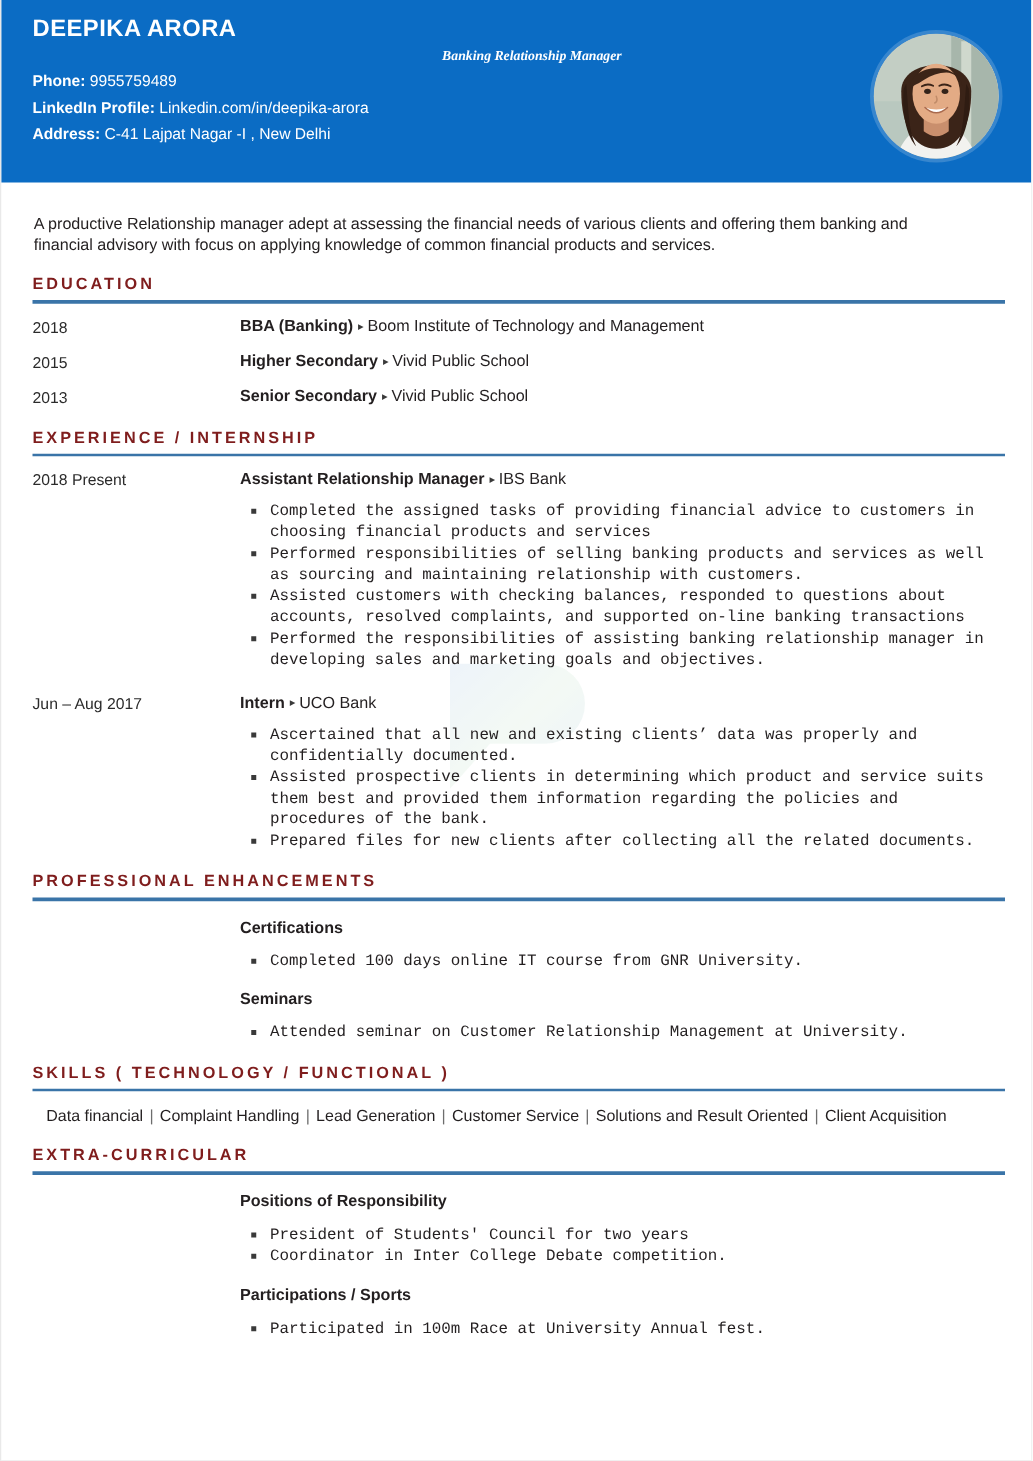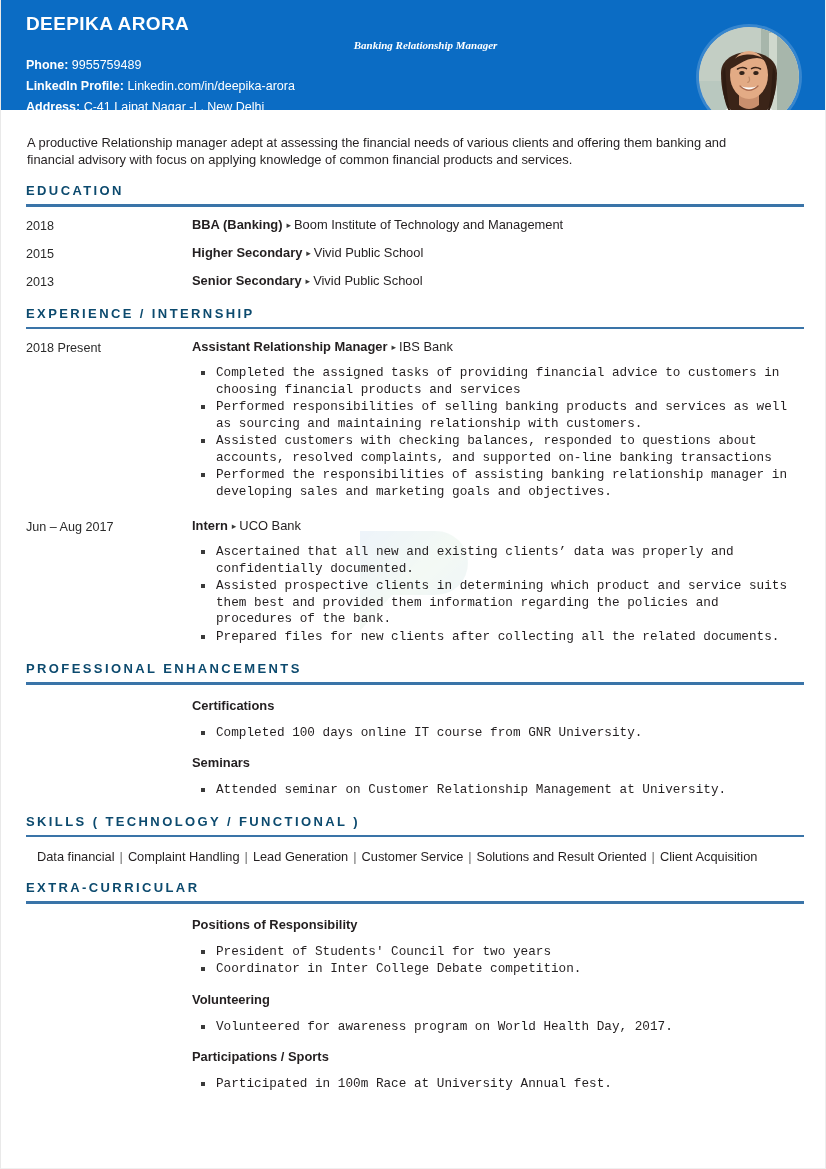--- a/index.html
+++ b/index.html
@@ -38,21 +38,21 @@
     pointer-events: none;
     z-index: 0;
     opacity: .35;
   }
 
   
   .header {
     position: relative;
     z-index: 2;
     background: #0b6cc4;
-    height: 110px;
+    height: 146px;
     padding: 12px 0 0 0;
     box-sizing: border-box;
     overflow: hidden;
   }
   .header-inner {
     position: relative;
     height: 100%;
     padding-left: 25px;
   }
   .name {
@@ -106,21 +106,21 @@
     font-size: 12.9px;
     line-height: 17px;
     color: #231f20;
     margin: 24px 52px 0 1px;
   }
 
   .section-title {
     font-size: 13px;
     font-weight: bold;
     letter-spacing: 2.4px;
-    color: #0c4a6e;
+    color: #7f1d1d;
     margin: 15px 0 0 0;
     text-transform: uppercase;
   }
   .section-rule {
     height: 2.5px;
     background: #3a74a8;
     margin: 6px 0 0 0;
     width: 778px;
   }
 
@@ -397,26 +397,20 @@
 
       <div class="indent-col">
         <div class="subblock">
           <div class="sub-head">Positions of Responsibility</div>
           <ul class="bullets">
             <li>President of Students' Council for two years</li>
             <li>Coordinator in Inter College Debate competition.</li>
           </ul>
         </div>
 
-        <div class="subblock">
-          <div class="sub-head">Volunteering</div>
-          <ul class="bullets">
-            <li>Volunteered for awareness program on World Health Day, 2017.</li>
-          </ul>
-        </div>
 
         <div class="subblock">
           <div class="sub-head">Participations / Sports</div>
           <ul class="bullets">
             <li>Participated in 100m Race at University Annual fest.</li>
           </ul>
         </div>
       </div>
     </div>
 

